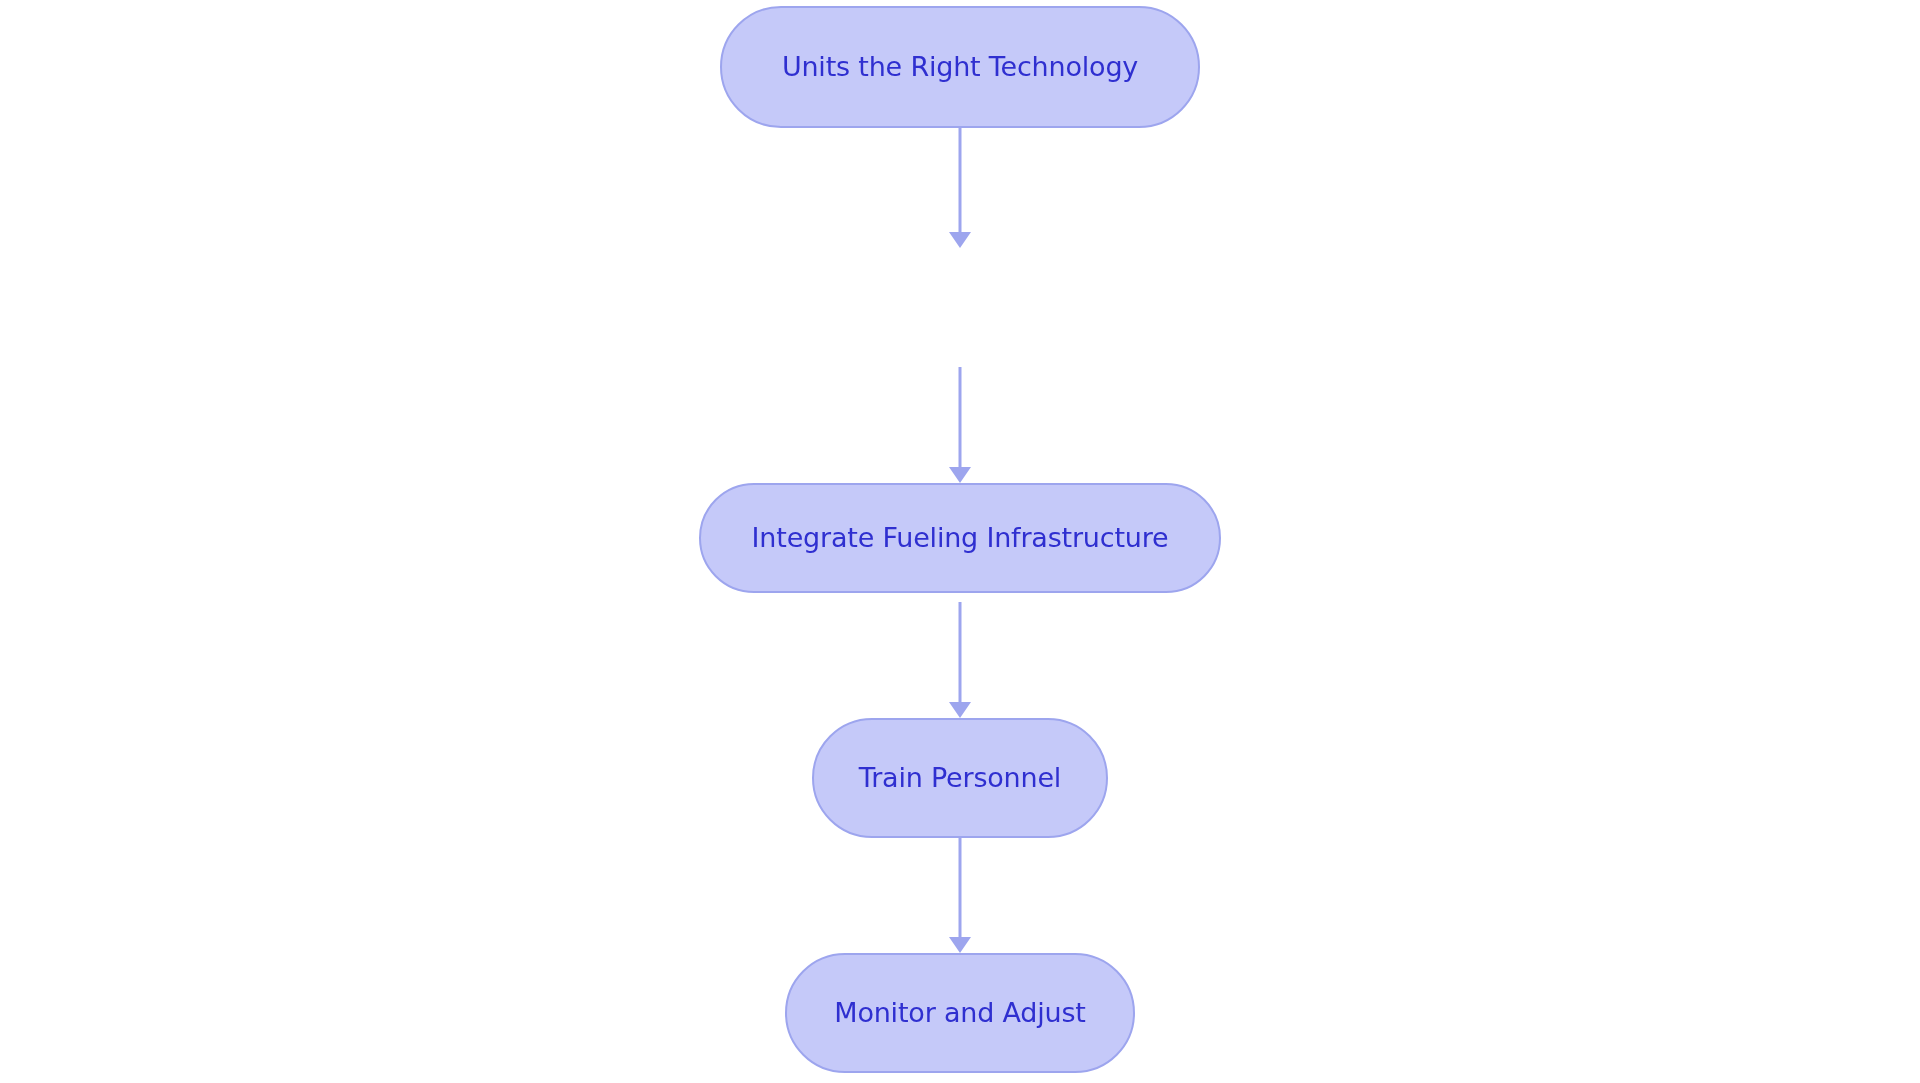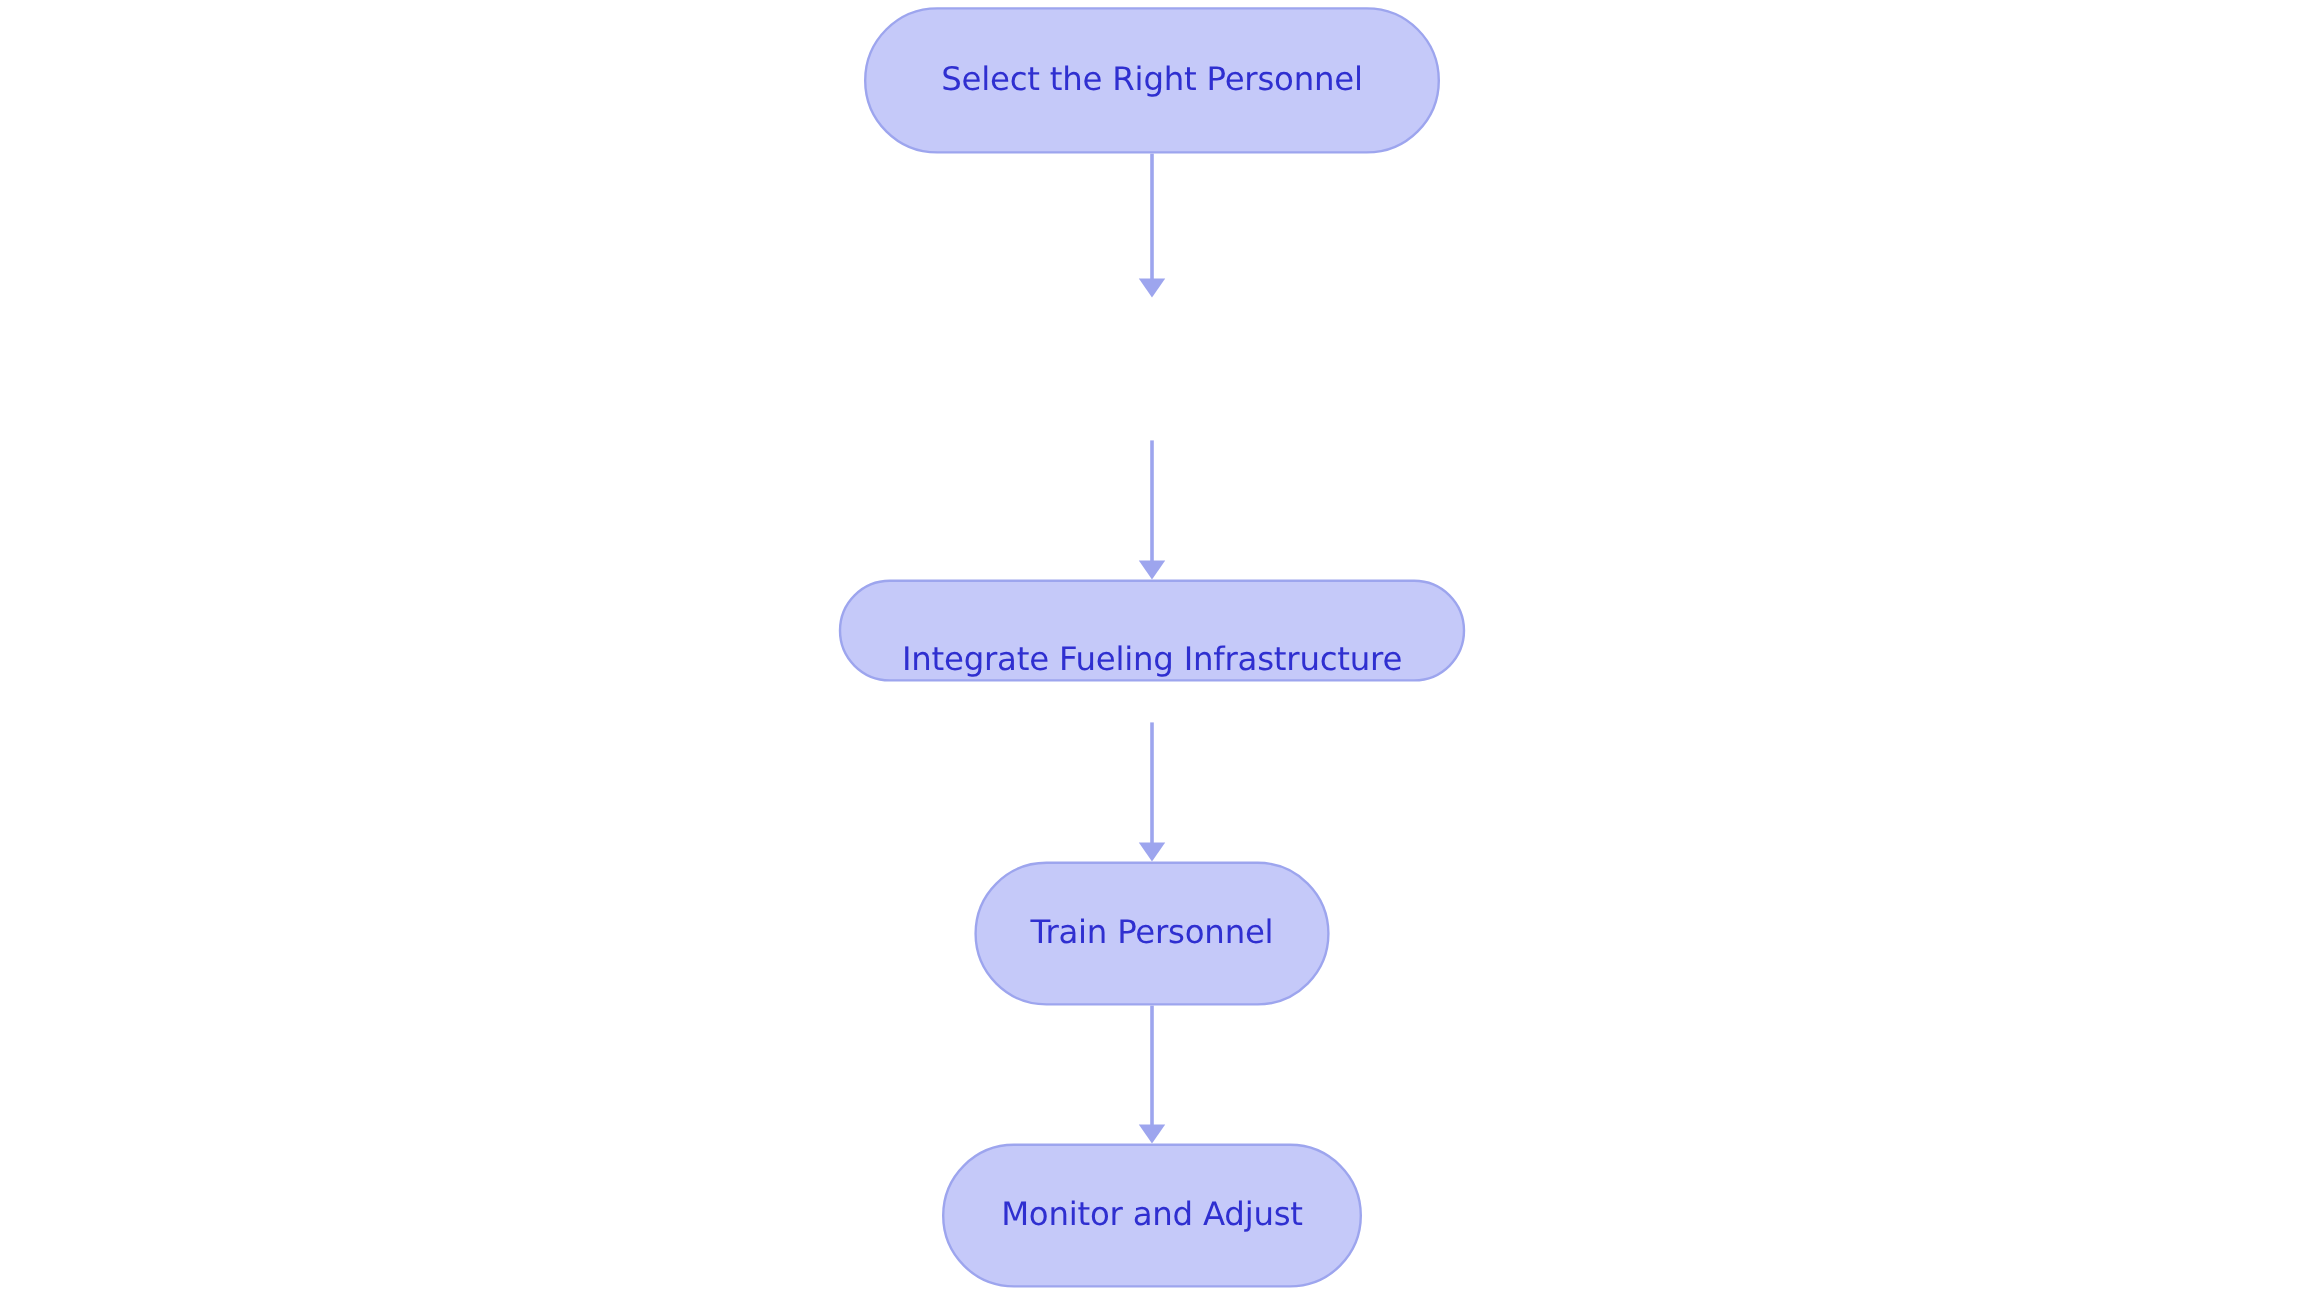--- a/index.html
+++ b/index.html
@@ -49,21 +49,21 @@
     font-weight: 400;
     letter-spacing: -0.2px;
     color: #2f2fd0;
     line-height: 1.2;
     white-space: nowrap;
   }
 
   
   #node-0 { left: 720px;  top: 6px;   width: 480px; height: 122px; }
   #node-1 { left: 699px;  top: 248px; width: 522px; height: 119px; }
-  #node-2 { left: 699px;  top: 483px; width: 522px; height: 85px; align-items: flex-end; }
+  #node-2 { left: 699px;  top: 483px; width: 522px; height: 110px; }
   #node-3 { left: 812px;  top: 718px; width: 296px; height: 120px; }
   #node-4 { left: 785px;  top: 953px; width: 350px; height: 120px; }
 
   
   .flow-edge {
     position: absolute;
     left: 0;
     top: 0;
     width: 1920px;
     height: 1083px;
@@ -105,21 +105,21 @@
 
     <g>
       <line class="edge-line" x1="960" y1="838" x2="960" y2="938"></line>
       <polygon class="edge-head" points="949,937 971,937 960,953"></polygon>
     </g>
   </svg>
 
   <div class="flow-column">
 
     <div class="flow-node" id="node-0">
-      <span class="flow-node-label">Select the Right Personnel</span>
+      <span class="flow-node-label">Units the Right Technology</span>
     </div>
 
 
     <div class="flow-node" id="node-2">
       <span class="flow-node-label">Integrate Fueling Infrastructure</span>
     </div>
 
     <div class="flow-node" id="node-3">
       <span class="flow-node-label">Train Personnel</span>
     </div>

